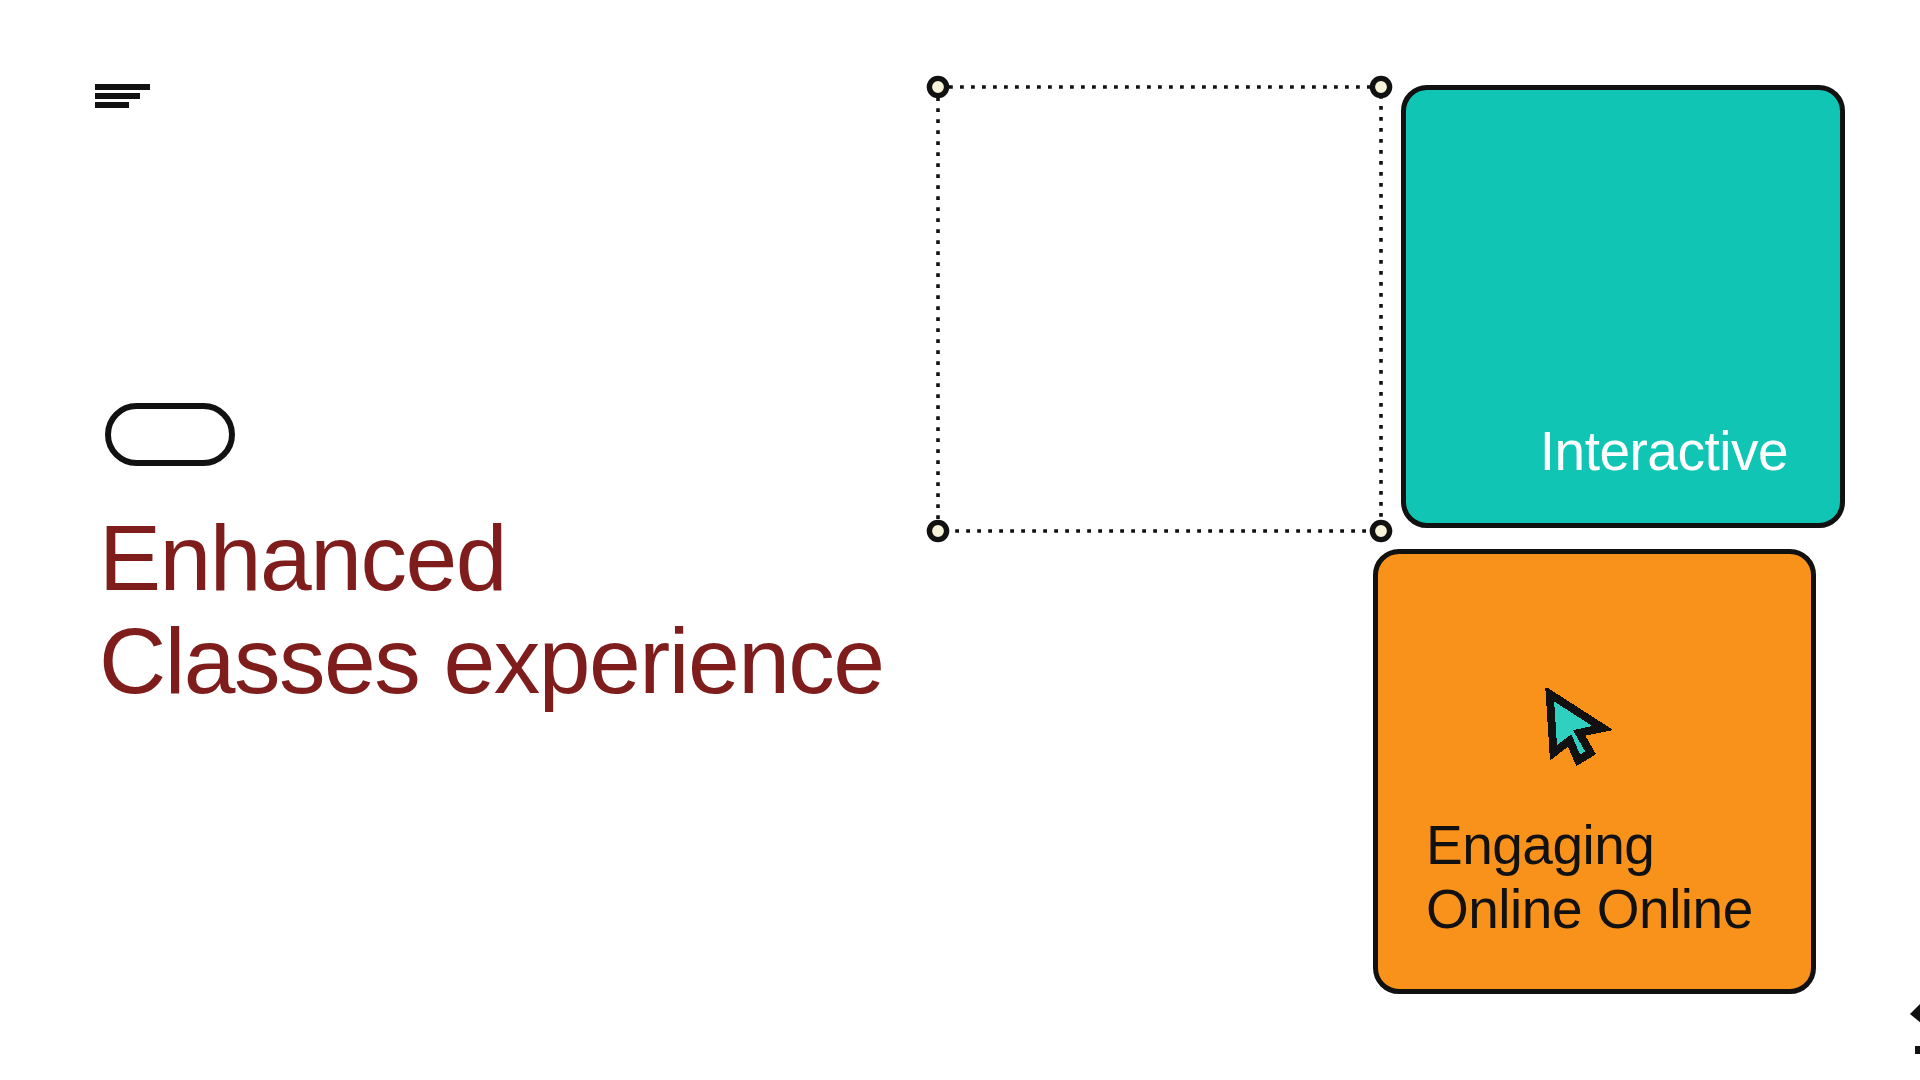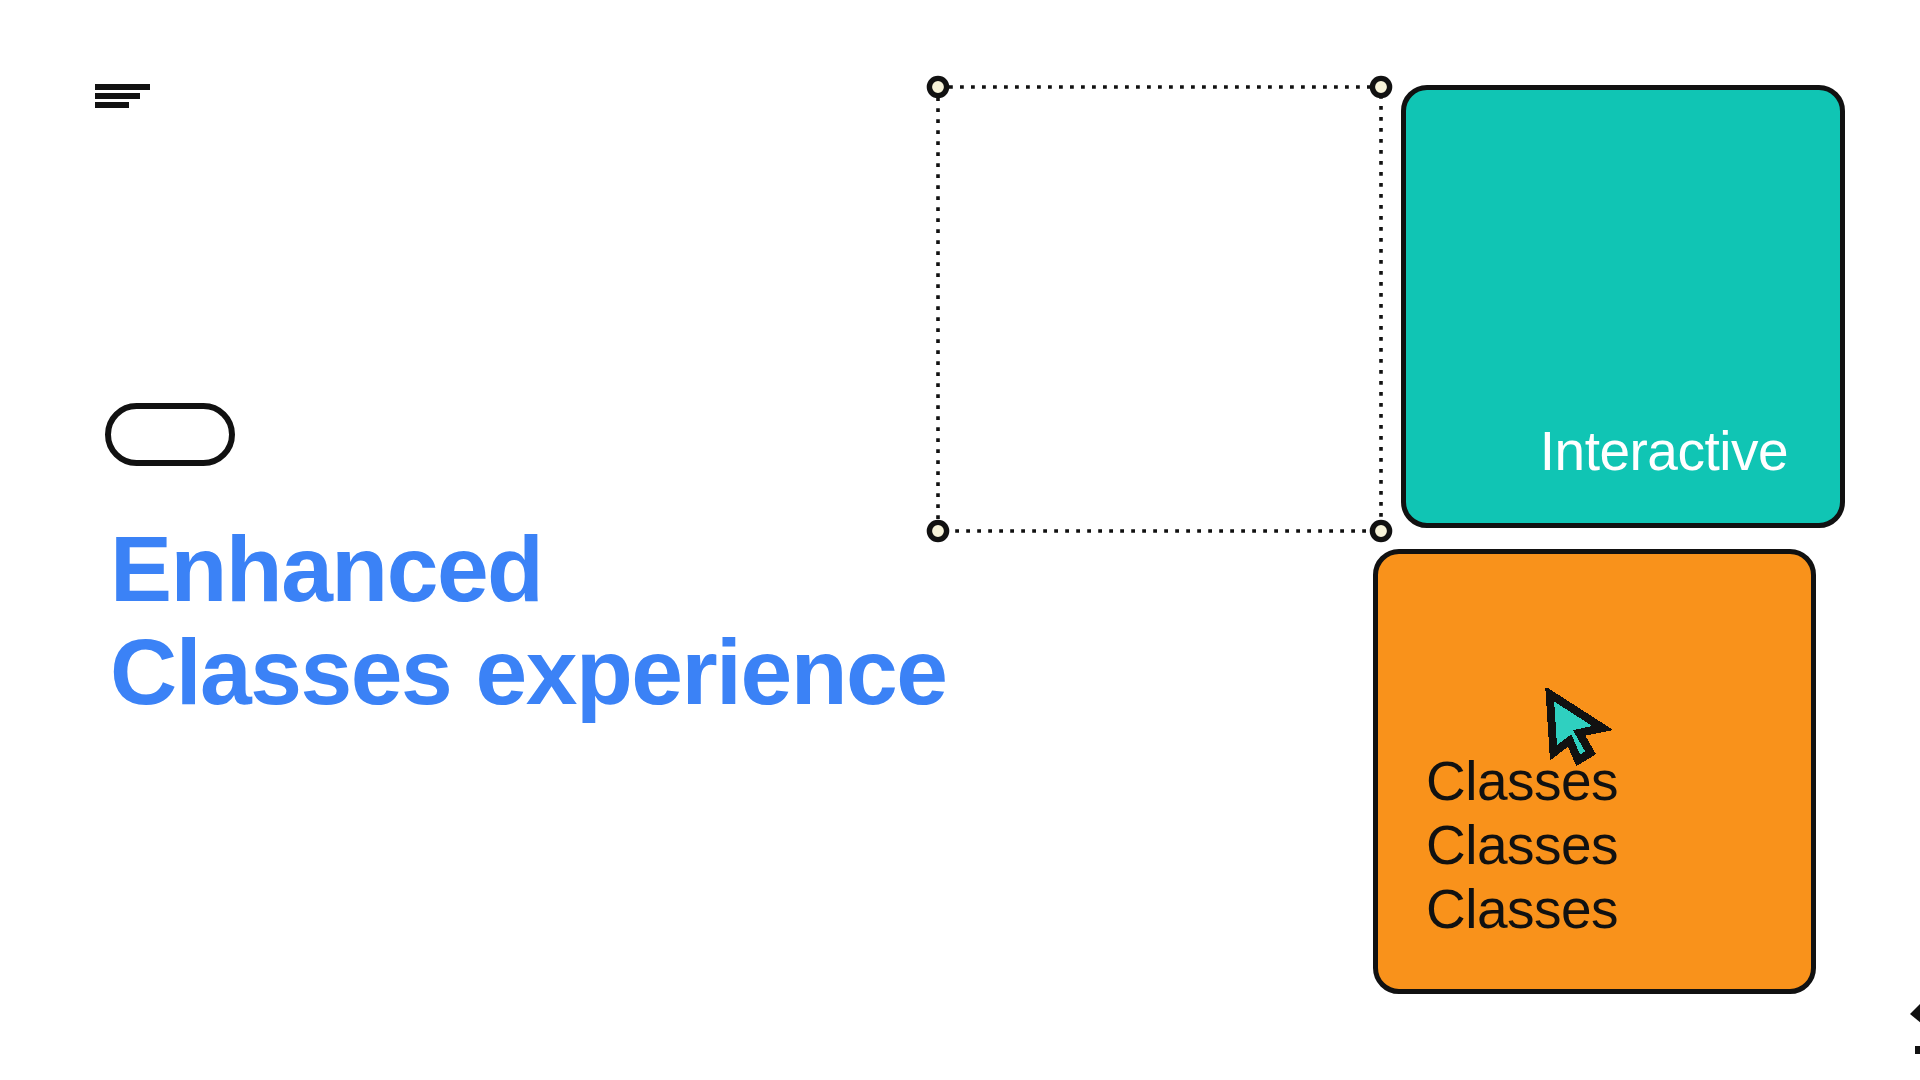--- a/index.html
+++ b/index.html
@@ -23,22 +23,22 @@
   .pill {
     position: absolute; left: 105px; top: 403px;
     width: 130px; height: 63px;
     border: 6px solid #111111; border-radius: 40px;
     box-sizing: border-box; background: #ffffff;
   }
 
   
   .title {
     position: absolute; left: 98px; top: 506px;
-    margin: 12px; font-size: 93px; line-height: 103px;
-    font-weight: 700; letter-spacing: -1.5px; color: #3b82f6;
+    margin: 1px; font-size: 93px; line-height: 103px;
+    font-weight: 400; letter-spacing: -1.5px; color: #7f1d1d;
     white-space: nowrap;
   }
 
   
   .selection-svg { position: absolute; left: 915px; top: 64px; }
 
   
   .card {
     position: absolute; box-sizing: border-box;
     border: 5px solid #111111; border-radius: 26px;
@@ -80,21 +80,21 @@
     <circle cx="466" cy="23" r="8.6" fill="#f7f3d9" stroke="#111111" stroke-width="5.4"></circle>
     <circle cx="23" cy="467" r="8.6" fill="#f7f3d9" stroke="#111111" stroke-width="5.4"></circle>
     <circle cx="466" cy="467" r="8.6" fill="#f7f3d9" stroke="#111111" stroke-width="5.4"></circle>
   </svg>
 
   <div class="card card-teal">
     <div class="card-label"><span>Interactive</span><br></div>
   </div>
 
   <div class="card card-orange">
-    <div class="card-label"><span>Classes</span><br><span>Classes Classes</span></div>
+    <div class="card-label"><span>Engaging</span><br><span>Online Online</span></div>
   </div>
 
   <svg class="cursor-svg" width="76" height="84" viewBox="0 0 40 44" shape-rendering="crispEdges">
     <polygon points="3,3 31,21 18.5,23.5 24.5,34 18,38 13.5,27.5 5,34" fill="#2fd0c0" stroke="#111111" stroke-width="4.2" stroke-linejoin="miter"></polygon>
   </svg>
 
   <svg class="corner-wedge" width="14" height="24" viewBox="0 0 14 24">
     <polygon points="14,0 2,12 14,22" fill="#111111"></polygon>
   </svg>
   <div class="corner-dot"></div>

